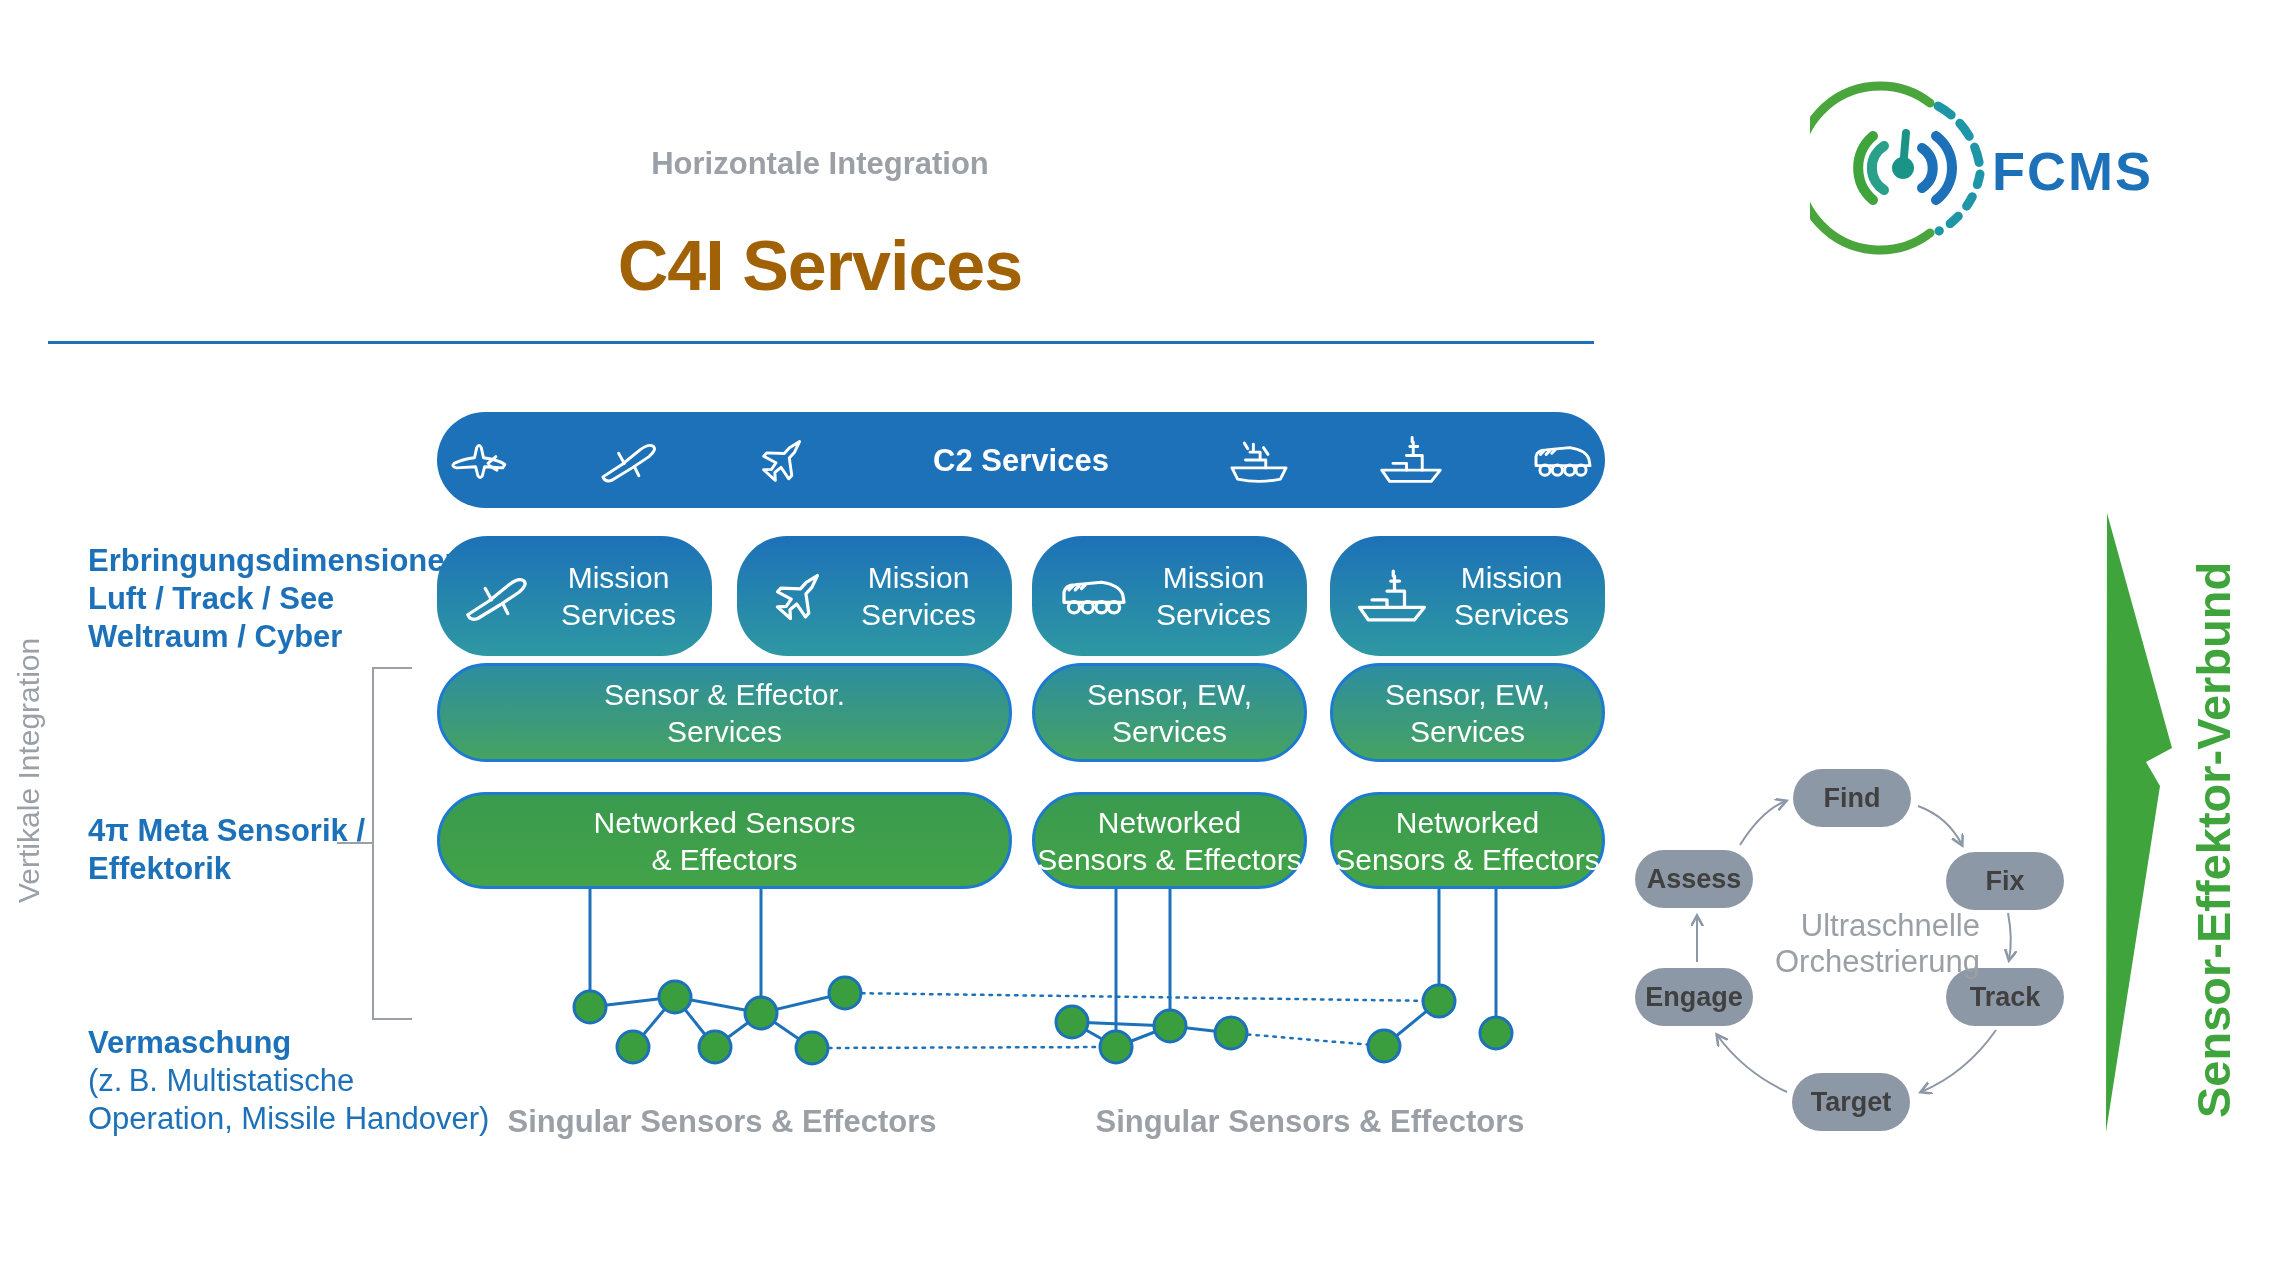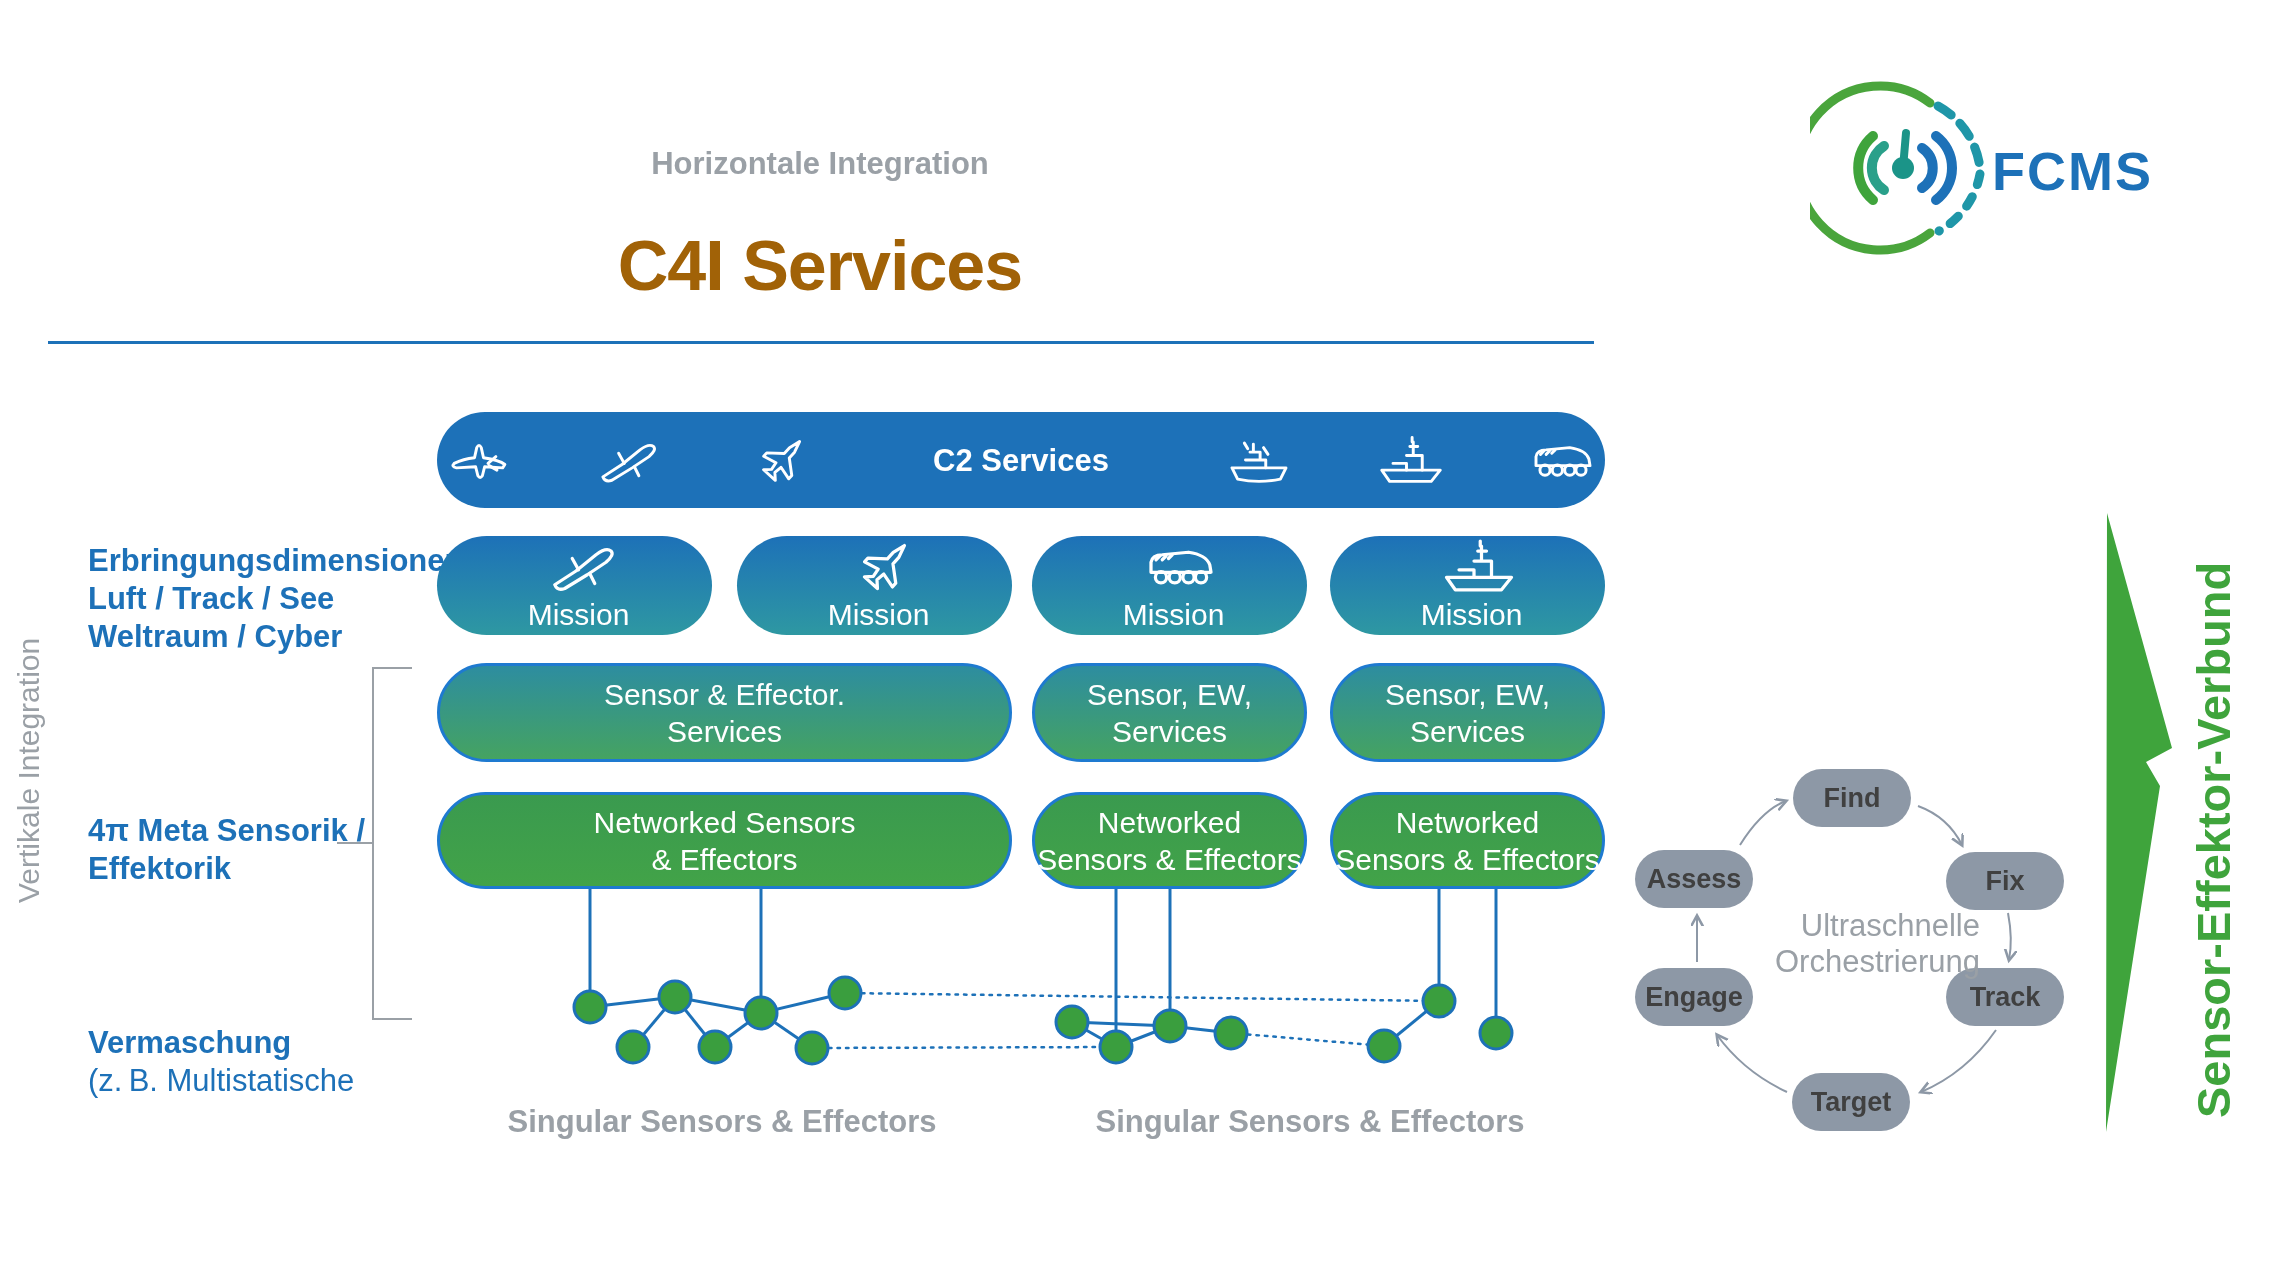--- a/index.html
+++ b/index.html
@@ -25,21 +25,21 @@
 
   
   .box{position:absolute;border-radius:50px;color:#fff;display:flex;align-items:center;
        justify-content:center;box-sizing:border-box;}
   .box .lbl{font-size:30px;line-height:37px;text-align:center;}
   .c2bar{left:437px;top:412px;width:1168px;height:96px;background:#1d71b8;gap:80px;}
   .c2bar .lbl{font-weight:bold;font-size:31px;margin:0 34px;}
   .grad-mission{background:linear-gradient(180deg,#1d71b8 0%,#2e98a2 100%);}
   .grad-sensor{background:linear-gradient(180deg,#2d8da0 0%,#45a361 100%);border:3px solid #1e7ad0;}
   .grad-networked{background:linear-gradient(180deg,#3a9a4f 0%,#42a348 100%);border:3px solid #1e7ad0;}
-  .mission-box{top:536px;height:99px;width:275px;justify-content:space-between;padding-left:22px;flex-direction:column;}
+  .mission-box{top:536px;height:120px;width:275px;justify-content:center;padding-left:22px;}
   .mission-box .lbl{flex:1;padding-right:14px;}
   .icon{flex:0 0 auto;}
 
   
   .singular{position:absolute;top:1104px;width:460px;text-align:center;color:#9aa0a6;
             font-size:31px;font-weight:bold;}
 
   
   .pill{position:absolute;width:118px;height:58px;border-radius:29px;background:#8d98a6;
         color:#404040;font-size:27px;font-weight:bold;display:flex;align-items:center;justify-content:center;}
@@ -128,20 +128,21 @@
     <span>Luft / Track / See</span><br>
     <span>Weltraum / Cyber</span>
   </div>
   <div class="blue-label" style="left:88px;top:812px;">
     <span>4π Meta Sensorik /</span><br>
     <span>Effektorik</span>
   </div>
   <div class="blue-label" style="left:88px;top:1024px;">
     <span>Vermaschung</span><br>
     <span class="thin">(z. B. Multistatische</span><br>
+    <span class="thin">Operation, Missile Handover)</span>
   </div>
 
   <div class="box c2bar">
     <svg class="icon" width="72" height="54">
         <use href="#icon-drone"></use>
       </svg>
     <svg class="icon" width="72" height="54">
         <use href="#icon-plane-takeoff"></use>
       </svg>
     <svg class="icon" width="72" height="54">

